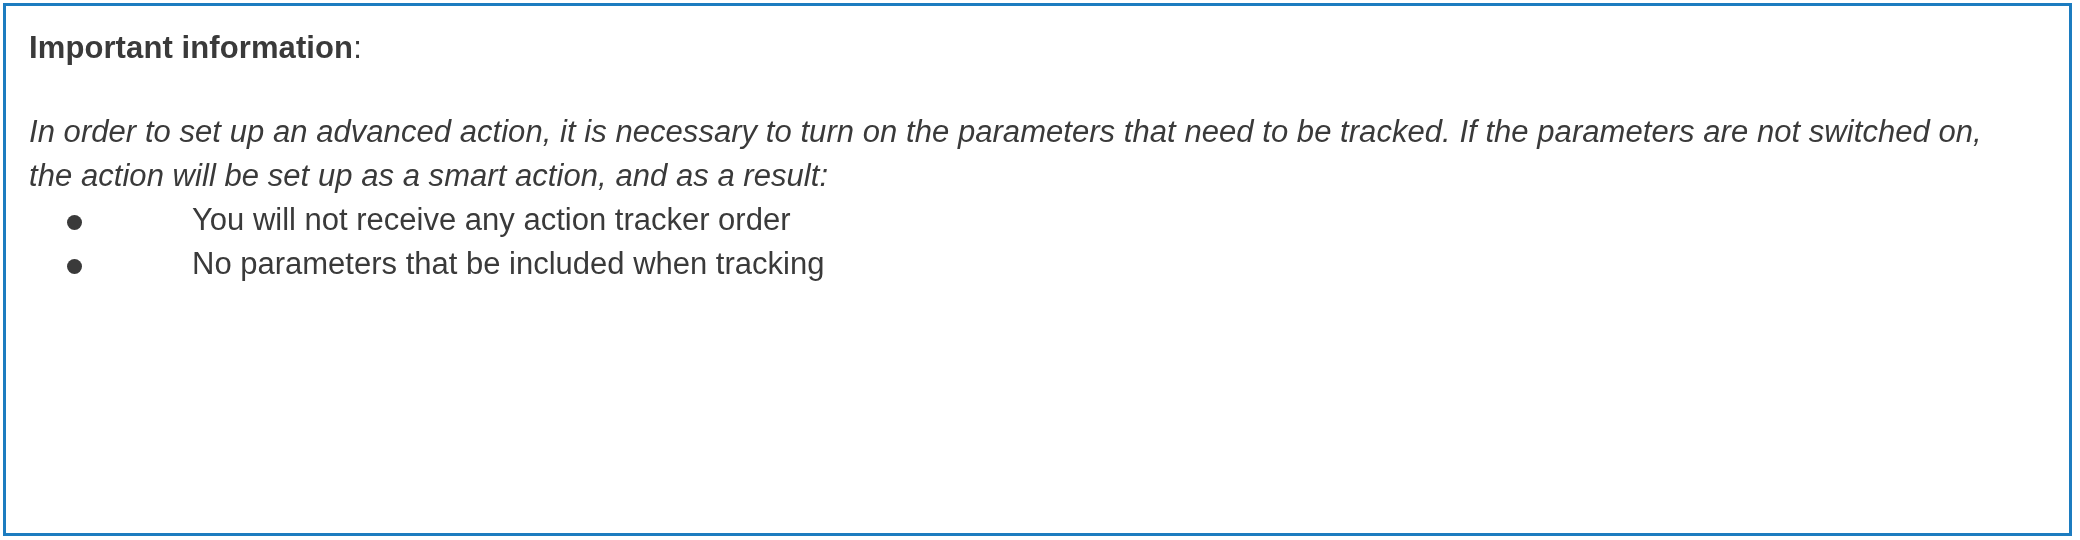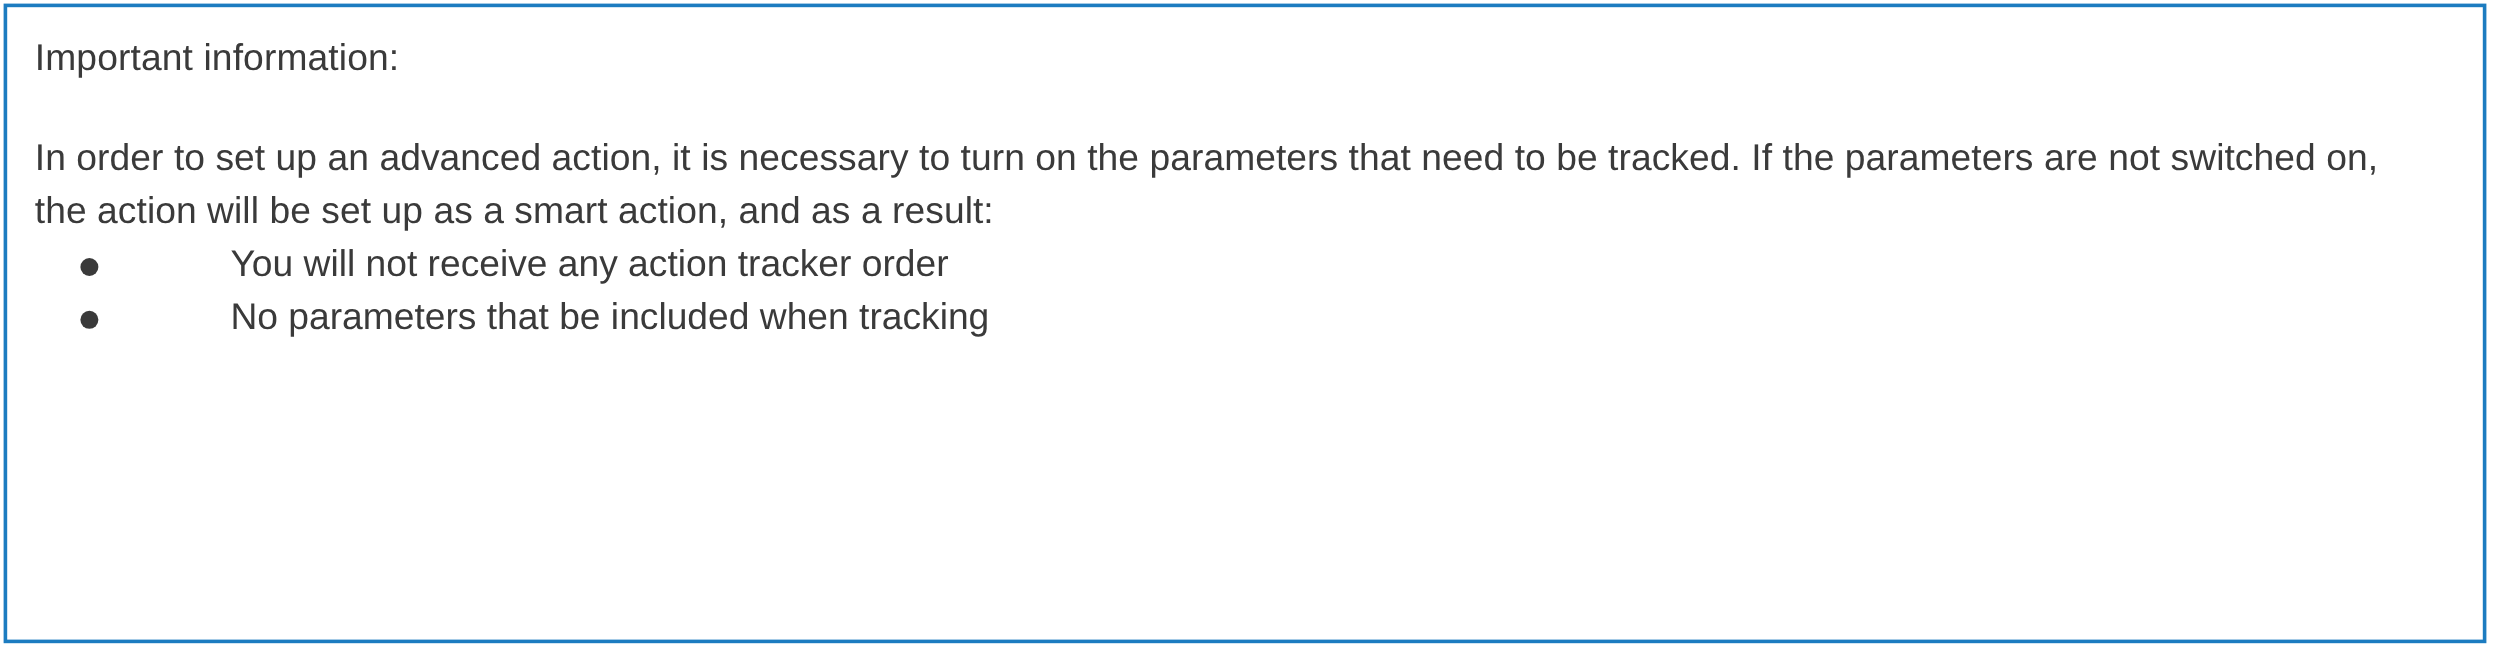--- a/index.html
+++ b/index.html
@@ -31,38 +31,39 @@
   }
 
   .callout-heading {
     font-size: 31px;
     line-height: 40px;
     color: #3a3a3a;
     margin: 0;
     letter-spacing: 0.1px;
   }
   .callout-heading .heading-strong {
-    font-weight: normal;
+    font-weight: bold;
     margin-top: 48px;
   }
   .callout-heading .heading-colon {
     font-weight: normal;
   }
 
   .callout-spacer {
     height: 42px;
   }
 
   .callout-paragraph {
     font-size: 31px;
     line-height: 44px;
     color: #3a3a3a;
     margin: 0;
     max-width: 1955px;
     letter-spacing: 0.05px;
+    font-style: italic;
   }
 
   .callout-list {
     list-style: none;
     margin: 0;
     padding: 0;
   }
   .callout-list-item {
     font-size: 31px;
     line-height: 44px;

